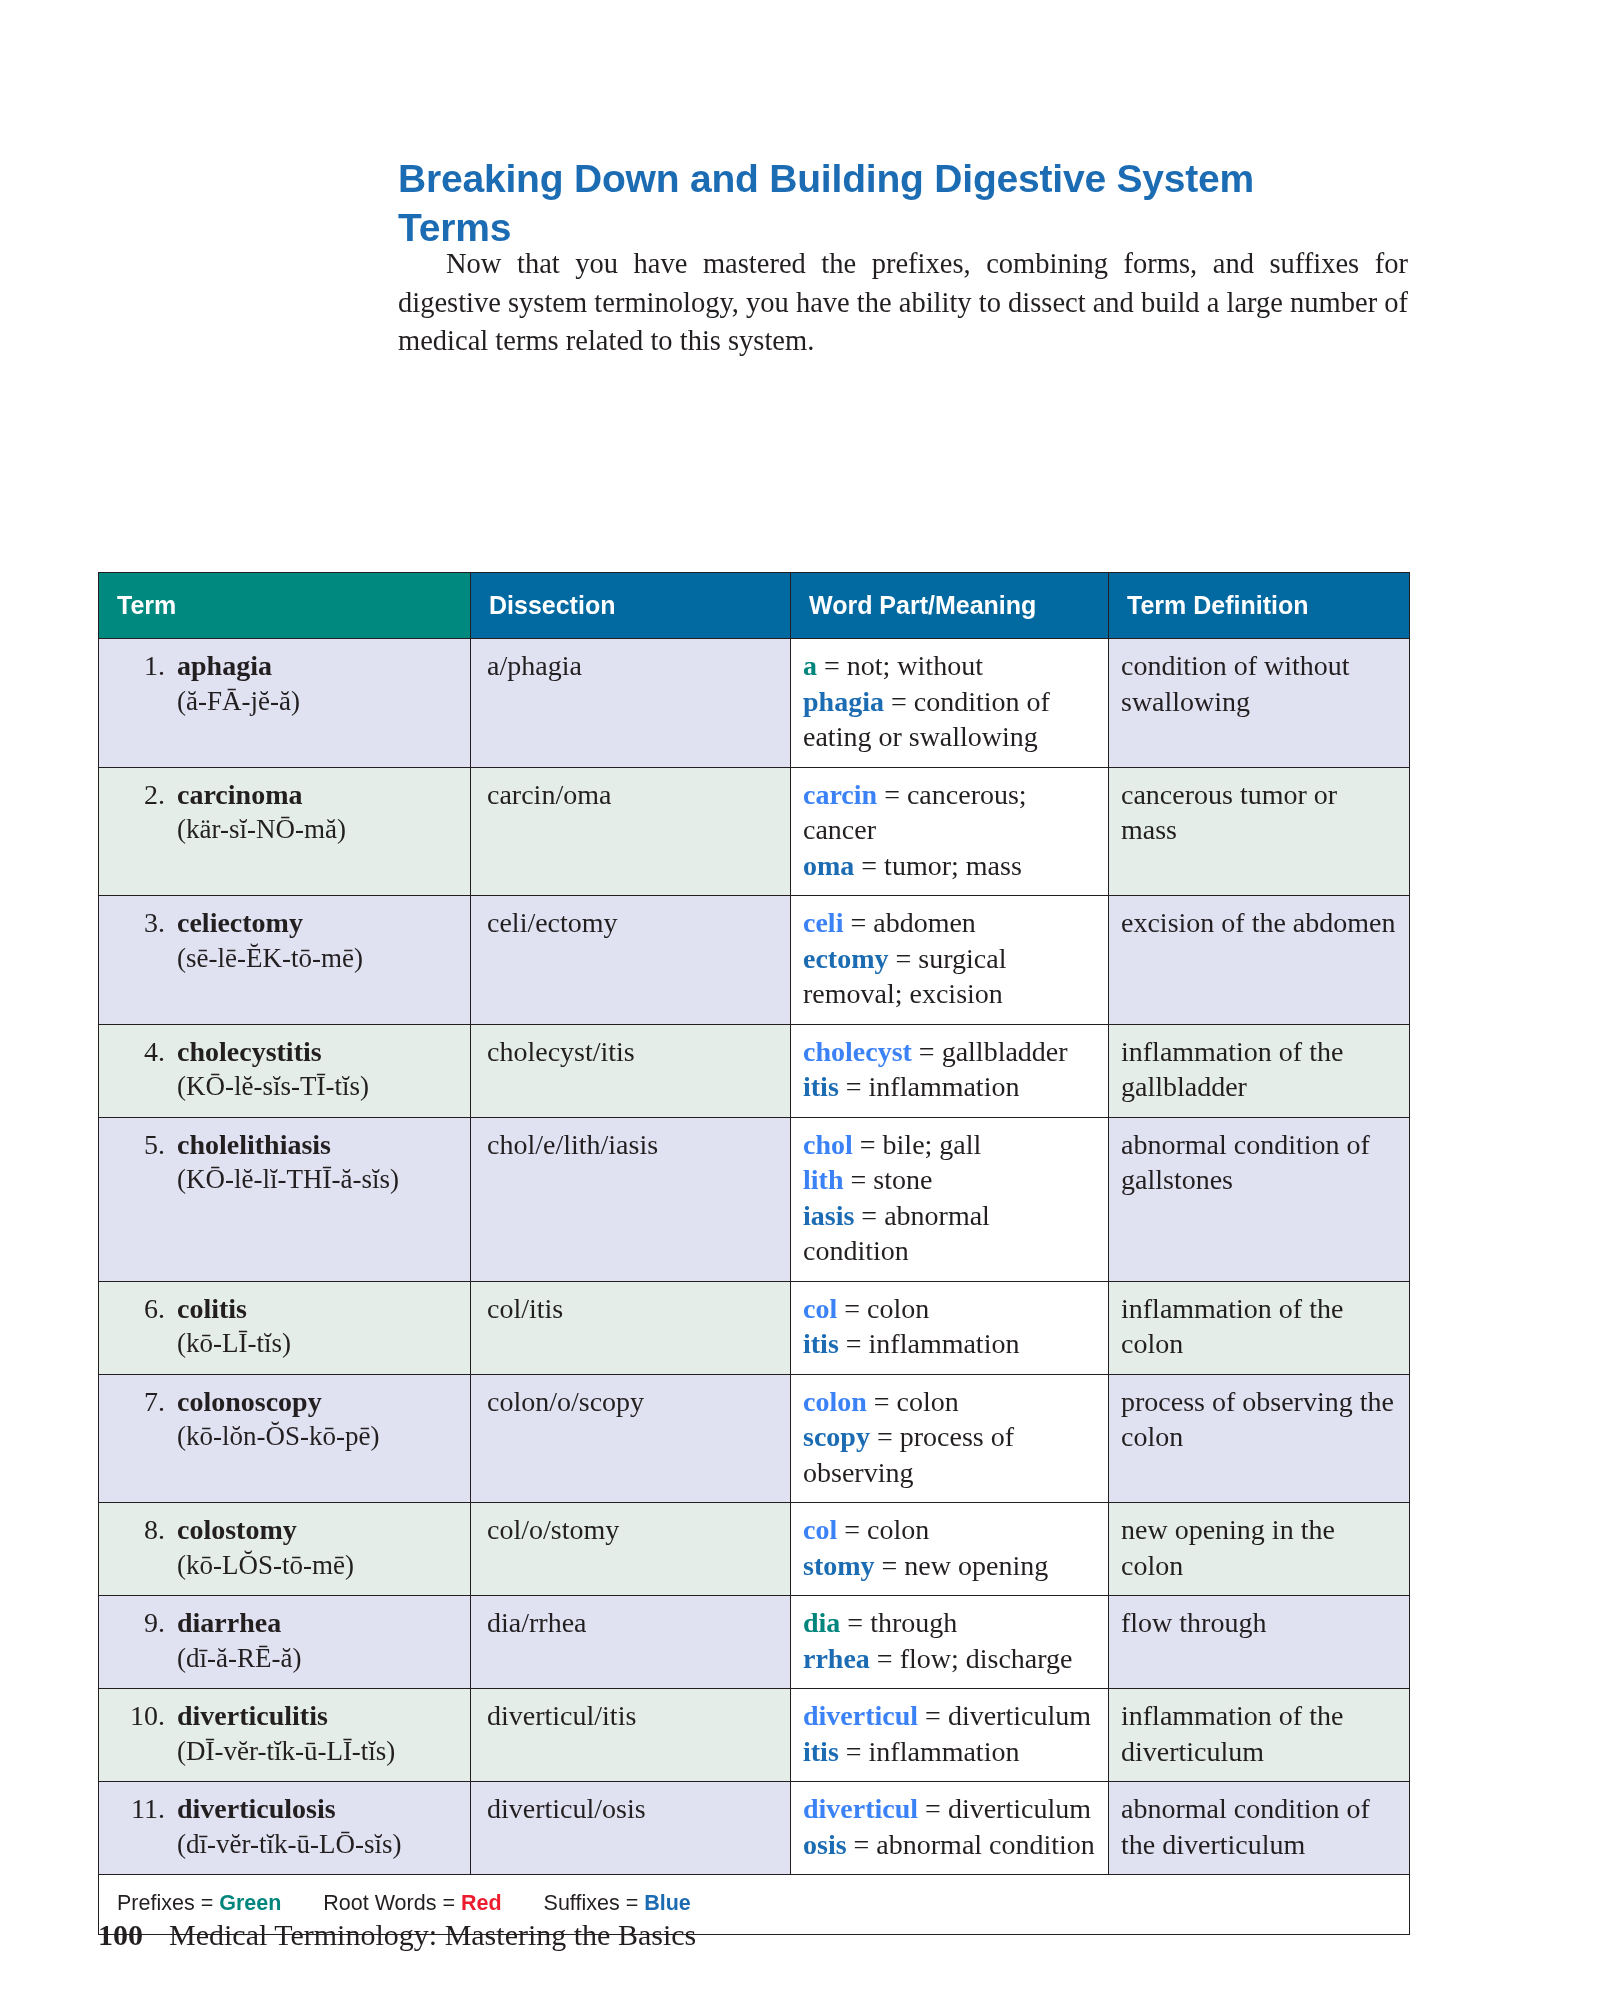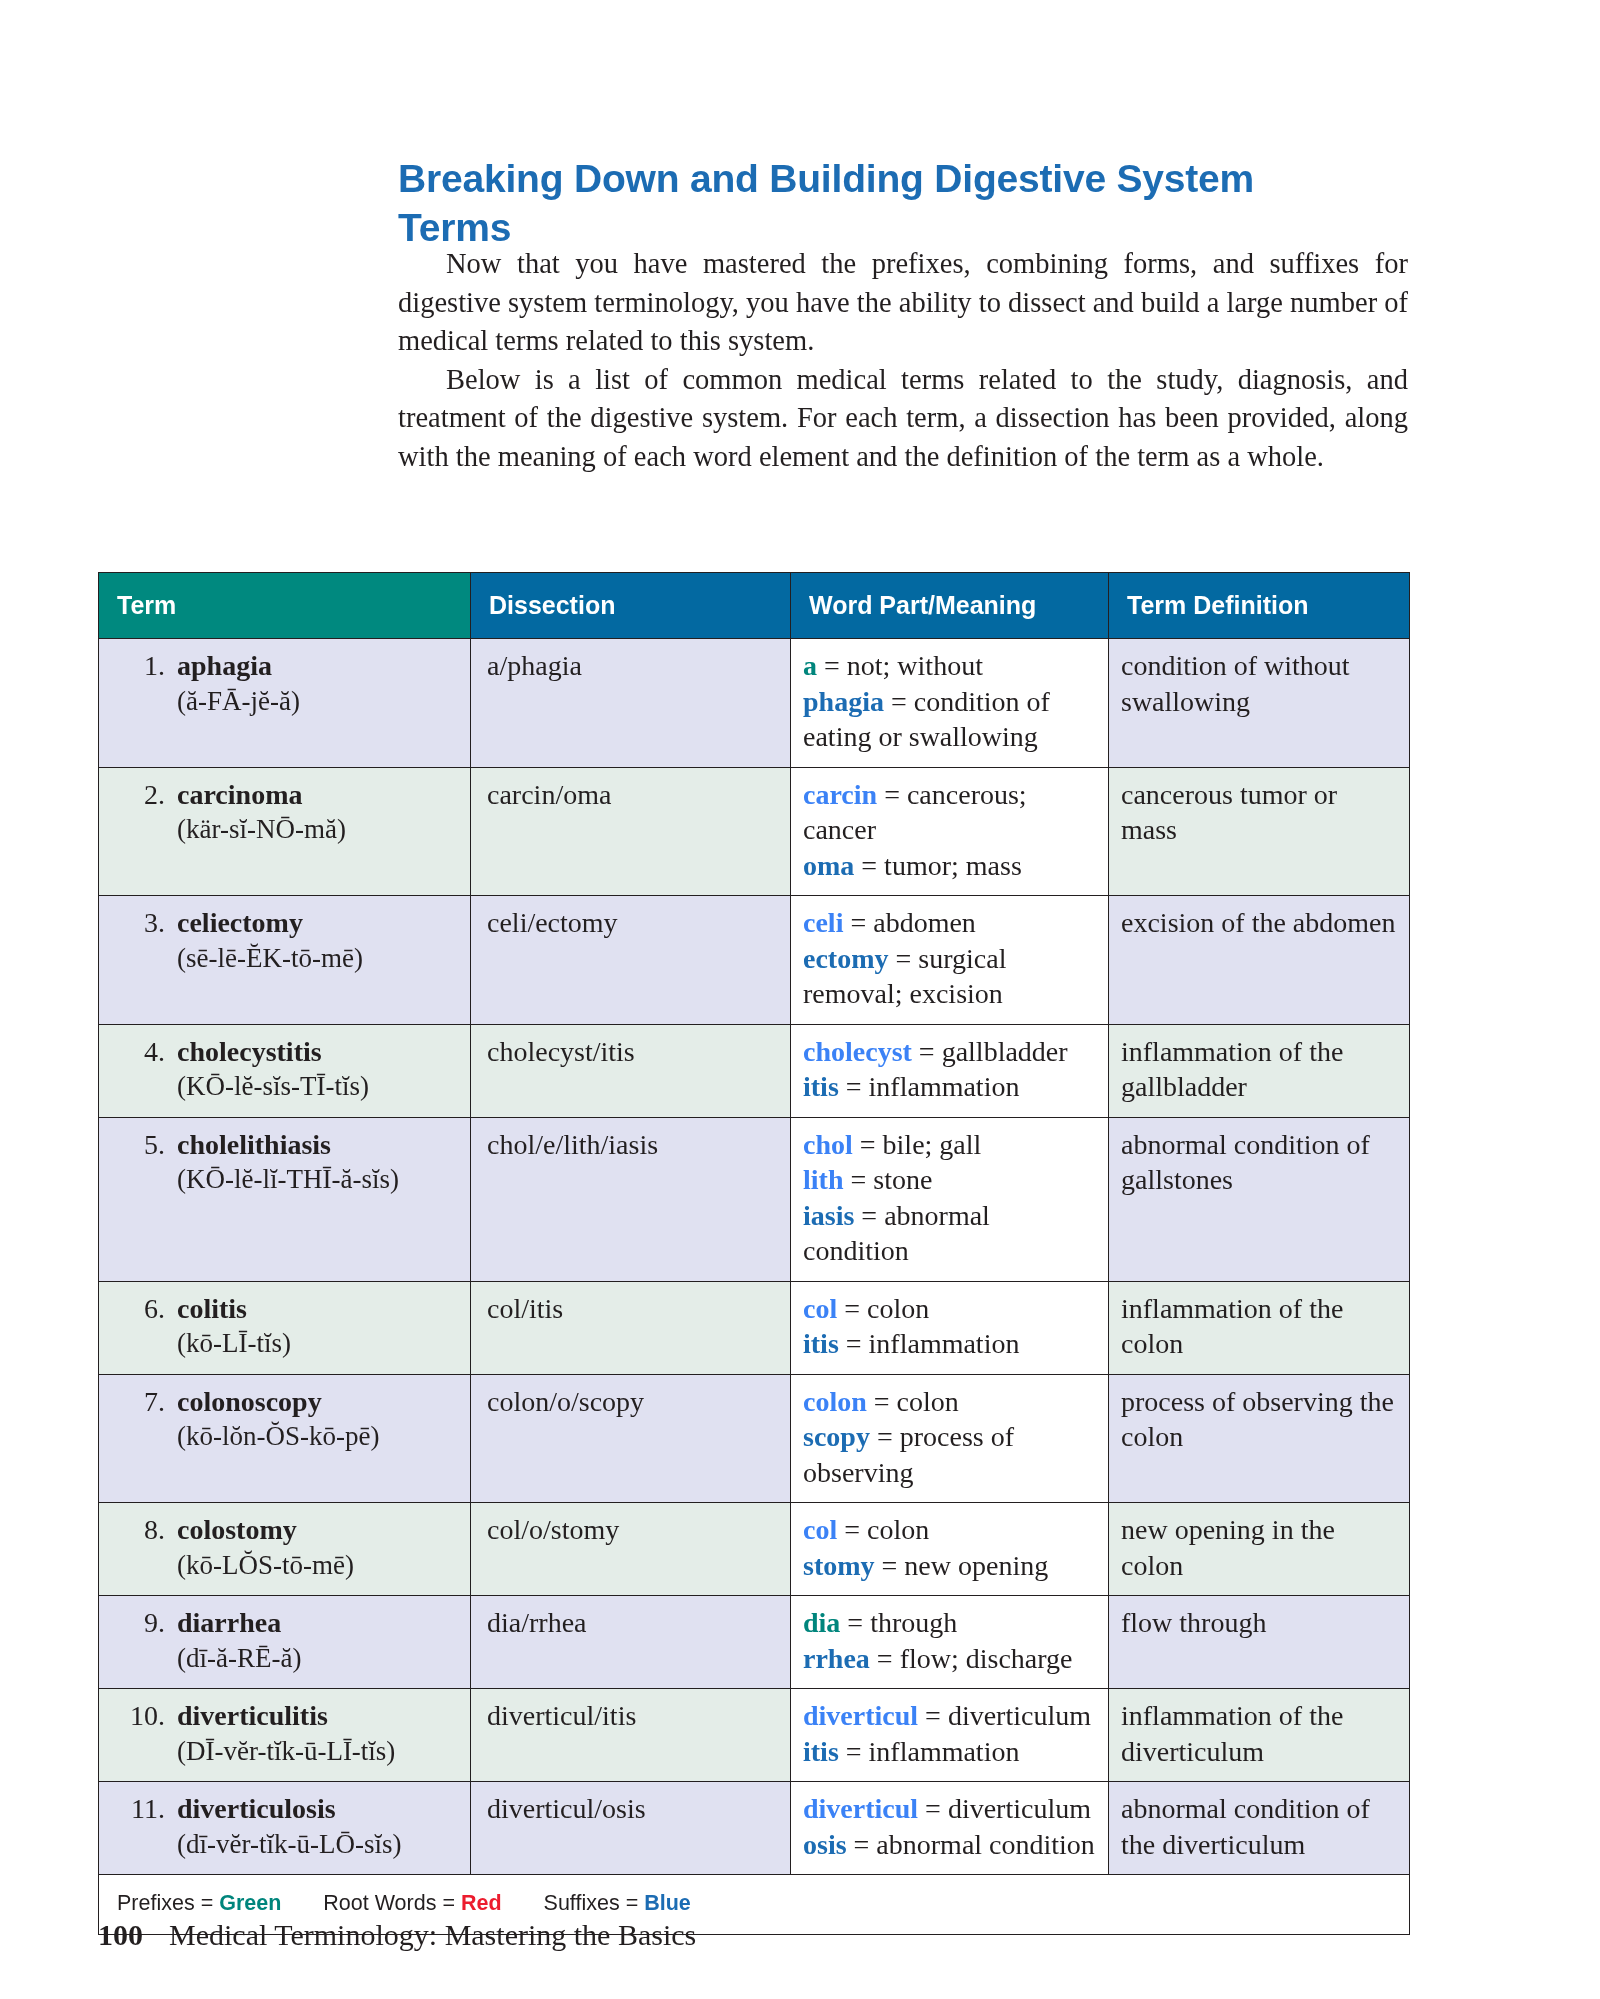--- a/index.html
+++ b/index.html
@@ -173,21 +173,20 @@
 </style>
 </head>
 <body>
 
 <div class="page">
 
   <h1 class="heading">Breaking Down and Building Digestive System Terms</h1>
 
   <div class="body-copy">
     <p>Now that you have mastered the prefixes, combining forms, and suffixes for digestive system terminology, you have the ability to dissect and build a large number of medical terms related to this system.</p>
-    <p>Below is a list of common medical terms related to the study, diagnosis, and treatment of the digestive system. For each term, a dissection has been provided, along with the meaning of each word element and the definition of the term as a whole.</p>
   </div>
 
   <div class="tbl-wrap">
     <table class="terms">
       <colgroup>
         <col class="c-term">
           <col class="c-diss">
           <col class="c-word">
           <col class="c-def">
       </colgroup>

